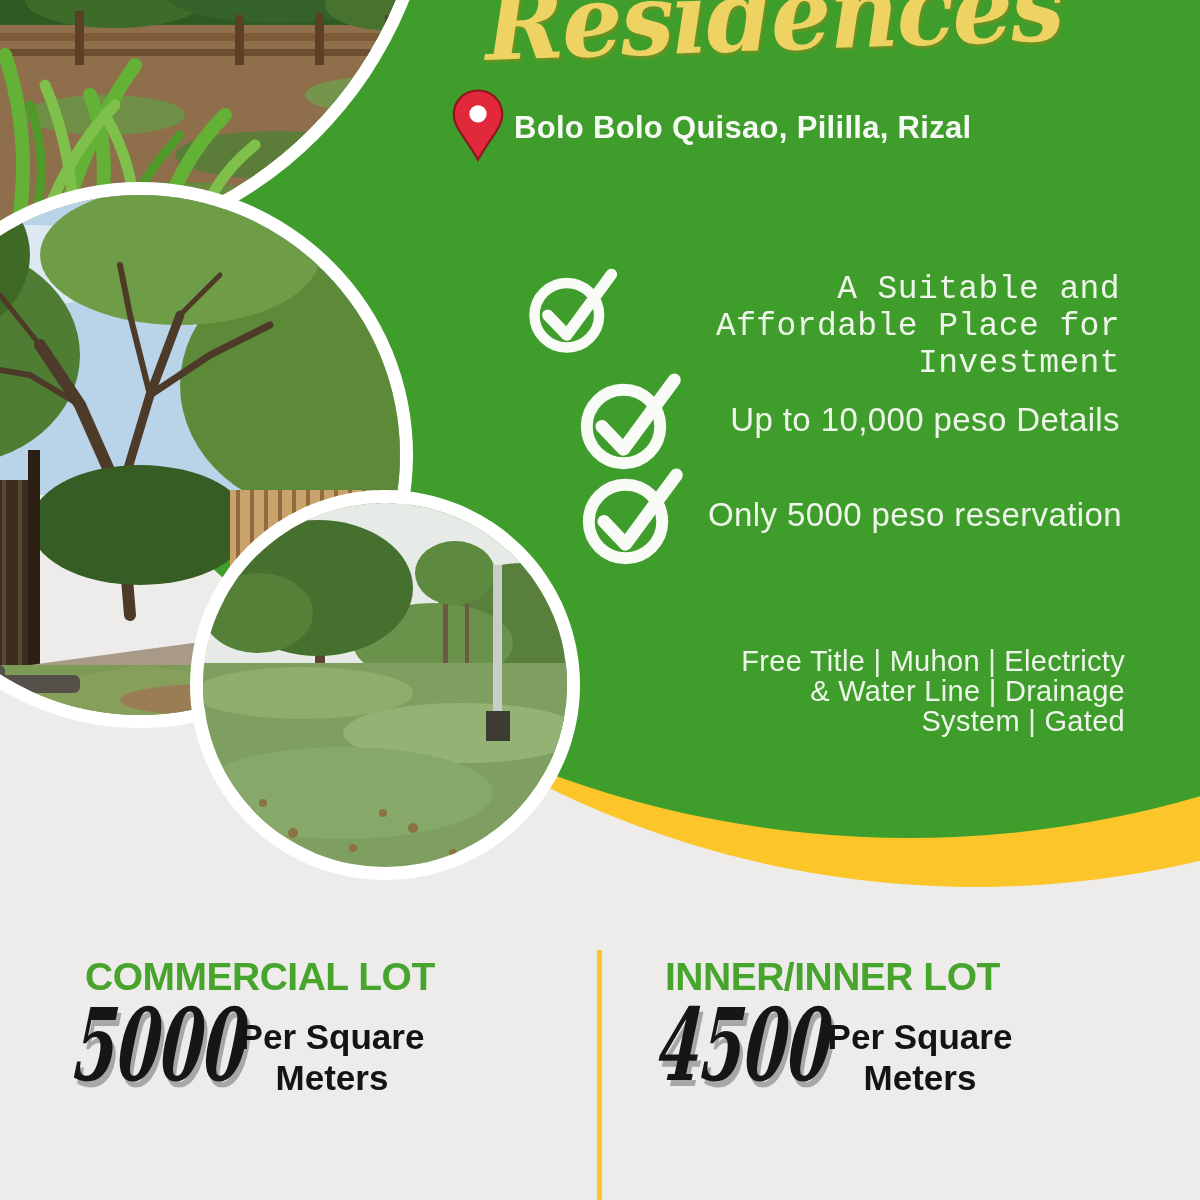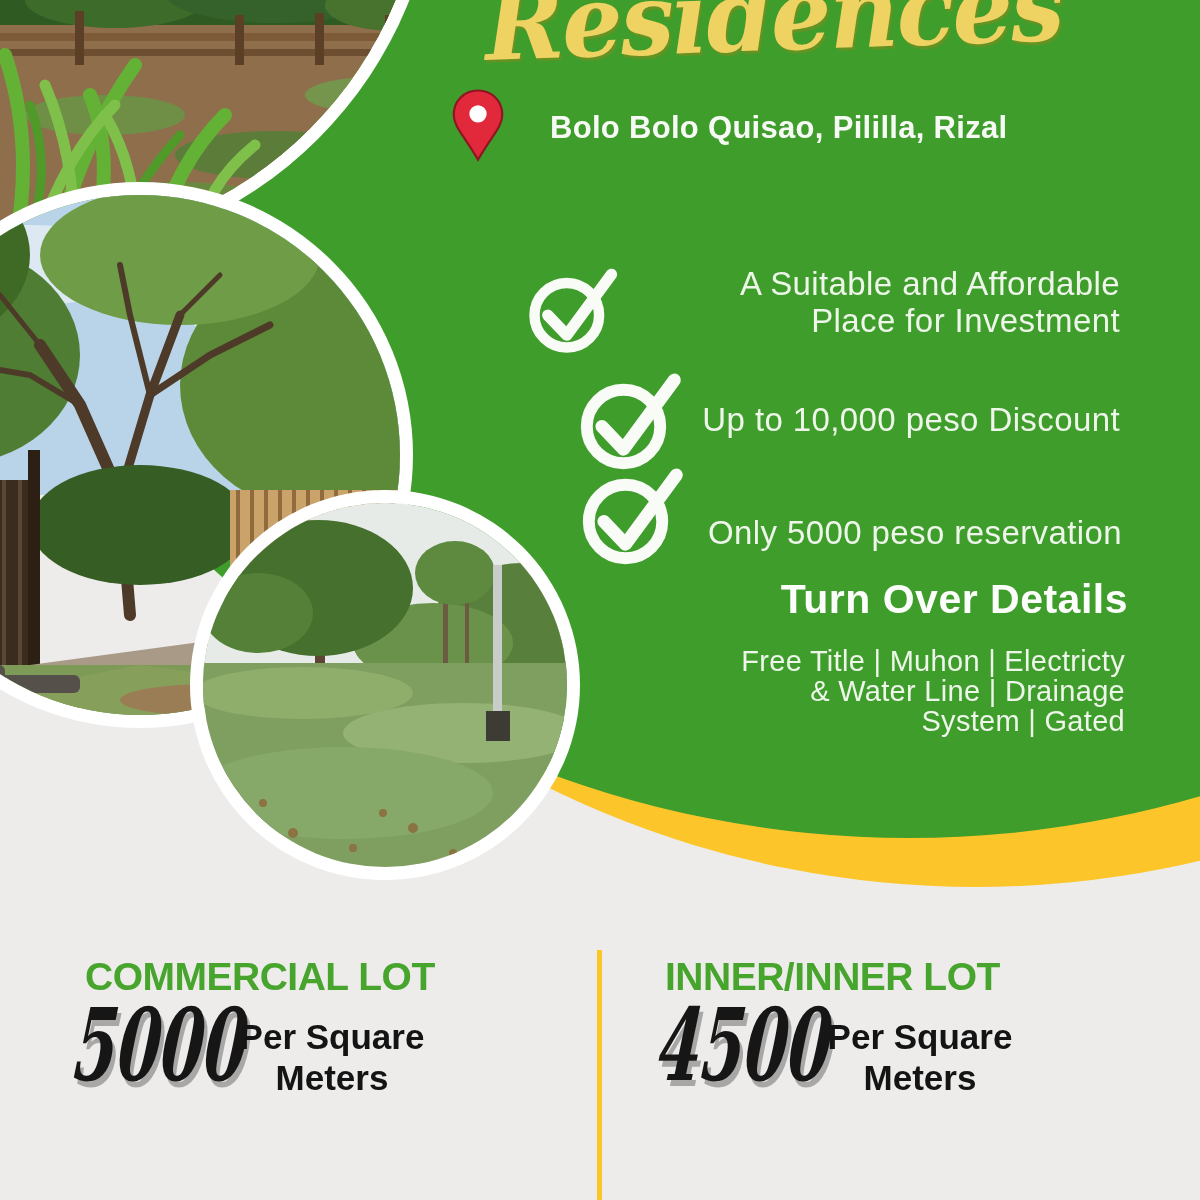--- a/index.html
+++ b/index.html
@@ -32,30 +32,30 @@
     position:absolute;left:483px;top:-34px;width:560px;
     font-family:"DejaVu Serif",serif;font-style:italic;font-weight:700;
     font-size:100px;color:#eed262;letter-spacing:-2px;
     transform:rotate(-2deg) scaleX(0.95);transform-origin:left top;
     text-shadow:2px 3px 0 rgba(170,130,20,.35);white-space:nowrap;
   }
   .location-row{position:absolute;left:452px;top:88px;}
   .pin{position:absolute;left:0;top:0;width:52px;height:76px;}
   .location-text{
     position:absolute;left:62px;top:22px;white-space:nowrap;
-    font-size:31px;font-weight:700;color:#f7faf4;letter-spacing:.3px;margin-left:36px;
+    font-size:31px;font-weight:700;color:#f7faf4;letter-spacing:.3px;
   }
   .check-icon{position:absolute;}
   .feature-text{
     position:absolute;color:#eef6ea;font-size:33px;font-weight:400;
     letter-spacing:.4px;text-align:right;line-height:37px;
   }
-  .ft1{right:80px;top:265px;width:430px;}
+  .ft1{right:80px;top:271px;width:430px;font-family:Liberation Mono, monospace;}
   .ft2{right:80px;top:401px;white-space:nowrap;}
-  .ft3{right:78px;top:496px;white-space:nowrap;margin-top:18px;}
+  .ft3{right:78px;top:496px;white-space:nowrap;}
   .turnover-heading{
     position:absolute;right:72px;top:576px;white-space:nowrap;
     font-size:41px;font-weight:700;color:#fcfefb;letter-spacing:.5px;
   }
   .turnover-details{
     position:absolute;right:75px;top:646px;text-align:right;
     font-size:29px;line-height:30px;color:#eef6ea;font-weight:400;letter-spacing:.3px;
   }
   
   .price-label{
@@ -231,29 +231,28 @@
     <svg class="check-icon" style="left:525px;top:262px;width:95px;height:95px" viewBox="0 0 100 100">
       <circle cx="44" cy="56" r="34" fill="none" stroke="#f8fbf6" stroke-width="11"></circle>
       <path d="M24,56 L44,77 L91,13" fill="none" stroke="#f8fbf6" stroke-width="12" stroke-linecap="round" stroke-linejoin="round"></path>
     </svg>
     <div class="feature-text ft1">A Suitable and Affordable Place for Investment</div>
 
     <svg class="check-icon" style="left:576px;top:366px;width:108px;height:108px" viewBox="0 0 100 100">
       <circle cx="44" cy="56" r="34" fill="none" stroke="#f8fbf6" stroke-width="11"></circle>
       <path d="M24,56 L44,77 L91,13" fill="none" stroke="#f8fbf6" stroke-width="12" stroke-linecap="round" stroke-linejoin="round"></path>
     </svg>
-    <div class="feature-text ft2">Up to 10,000 peso Discount</div>
+    <div class="feature-text ft2">Up to 10,000 peso Details</div>
 
     <svg class="check-icon" style="left:578px;top:461px;width:108px;height:108px" viewBox="0 0 100 100">
       <circle cx="44" cy="56" r="34" fill="none" stroke="#f8fbf6" stroke-width="11"></circle>
       <path d="M24,56 L44,77 L91,13" fill="none" stroke="#f8fbf6" stroke-width="12" stroke-linecap="round" stroke-linejoin="round"></path>
     </svg>
     <div class="feature-text ft3">Only 5000 peso reservation</div>
 
-    <div class="turnover-heading">Turn Over Details</div>
     <div class="turnover-details">
       <div>Free Title | Muhon | Electricty</div>
       <div>&amp; Water Line | Drainage</div>
       <div>System | Gated</div>
     </div>
 
     <div class="price-label pl-left">COMMERCIAL LOT</div>
     <div class="price-value pv-left">5000</div>
     <div class="price-unit pu-left">Per Square Meters</div>
 

